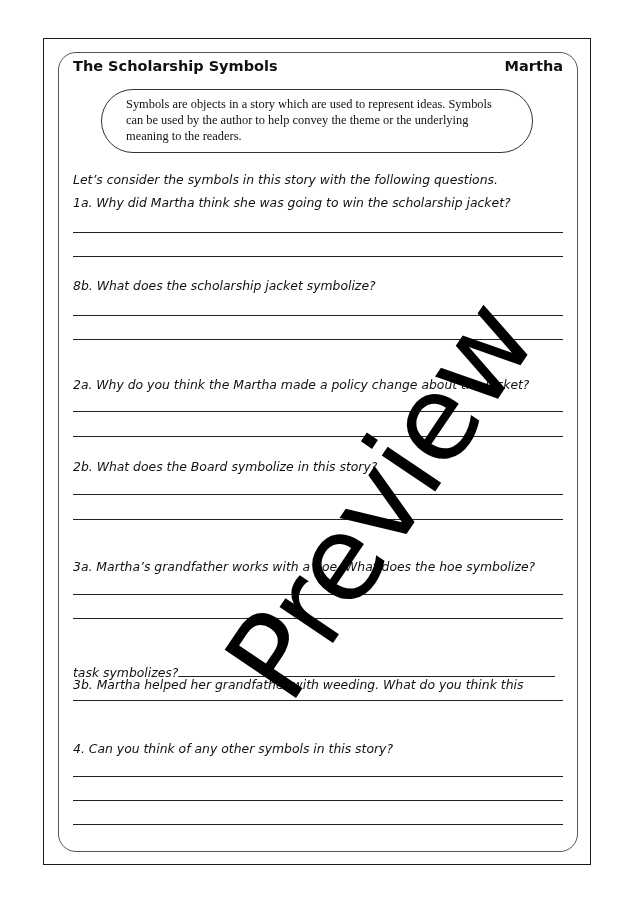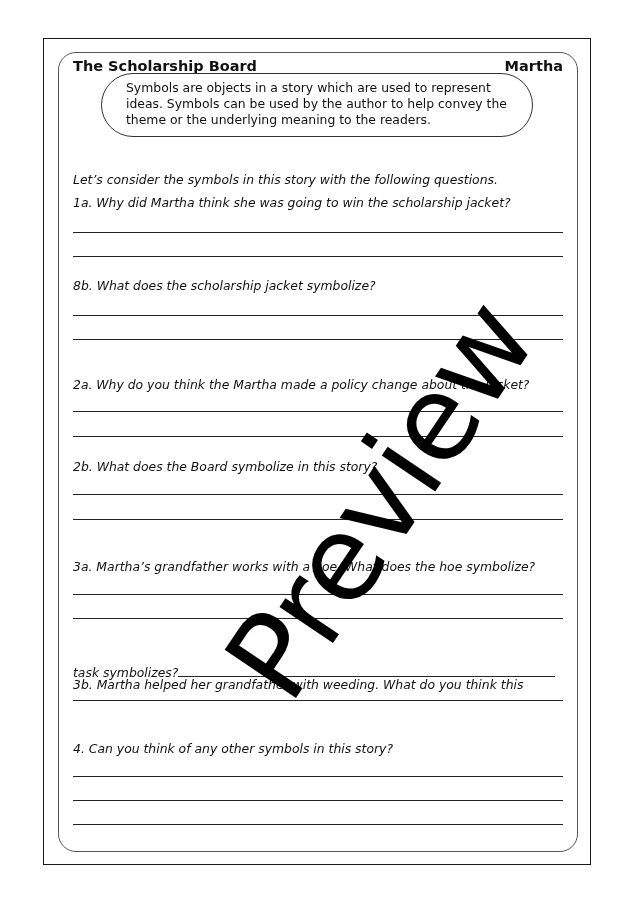--- a/index.html
+++ b/index.html
@@ -5,40 +5,40 @@
   html, body { margin: 0; padding: 0; background: #ffffff; }
   body { width: 635px; height: 905px; position: relative; overflow: hidden;
          font-family: "DejaVu Sans", "Liberation Sans", sans-serif; color: #111; }
   .outer { position: absolute; left: 43px; top: 38px; width: 548px; height: 827px;
            border: 1px solid #1a1a1a; box-sizing: border-box; }
   .inner { position: absolute; left: 58px; top: 52px; width: 520px; height: 800px;
            border: 1px solid #555; border-radius: 18px; box-sizing: border-box; }
   .title { position: absolute; top: 58px; font-weight: bold; font-size: 14.5px; }
   .title.left { left: 73px; }
   .title.right { right: 72px; }
-  .pill { position: absolute; left: 101px; top: 73px; width: 432px; height: 64px;
+  .pill { position: absolute; left: 101px; top: 89px; width: 432px; height: 64px;
           border: 1px solid #333; border-radius: 32px; box-sizing: border-box;
-          padding: 6px 20px 0 24px; font-size: 12.4px; line-height: 16px; }
+          padding: 6px 20px 0 24px; font-size: 12.4px; line-height: 16px; font-family: Liberation Serif, serif; }
   .txt { position: absolute; left: 73px; font-size: 12.4px; white-space: nowrap; font-style: italic; }
   .line { position: absolute; left: 73px; width: 490px; height: 0;
           border-top: 1px solid #222; }
   .inline-line { display: inline-block; width: 377px; border-bottom: 1px solid #222;
                  height: 10px; vertical-align: baseline; }
   .watermark { position: absolute; left: 380px; top: 500px; font-family: "DejaVu Sans", sans-serif;
                font-size: 118px; font-weight: normal; color: #000;
                transform: translate(-50%, -50%) rotate(-56deg); white-space: nowrap;
                letter-spacing: -2px; pointer-events: none; }
 </style>
 </head>
 <body>
 
 <div class="outer"></div>
 <div class="inner"></div>
 
-<div class="title left">The Scholarship Board</div>
+<div class="title left">The Scholarship Symbols</div>
 <div class="title right">Martha</div>
 
 <div class="pill">Symbols are objects in a story which are used to represent ideas. Symbols can be used by the author to help convey the theme or the underlying meaning to the readers.</div>
 
 <div class="txt" style="top:172px">Let’s consider the symbols in this story with the following questions.</div>
 
 <div class="txt" style="top:195px">1a. Why did Martha think she was going to win the scholarship jacket?</div>
 <div class="line" style="top:232px"></div>
 <div class="line" style="top:256px"></div>
 

